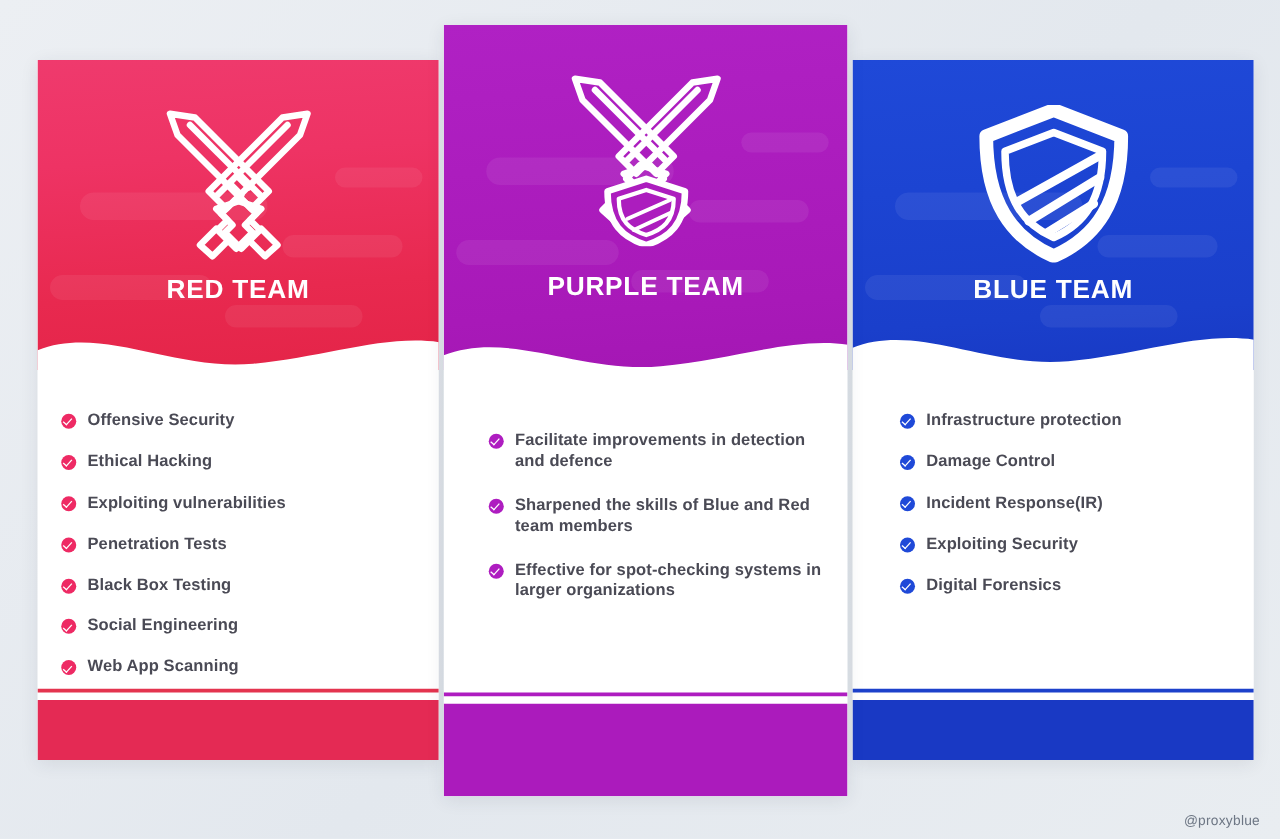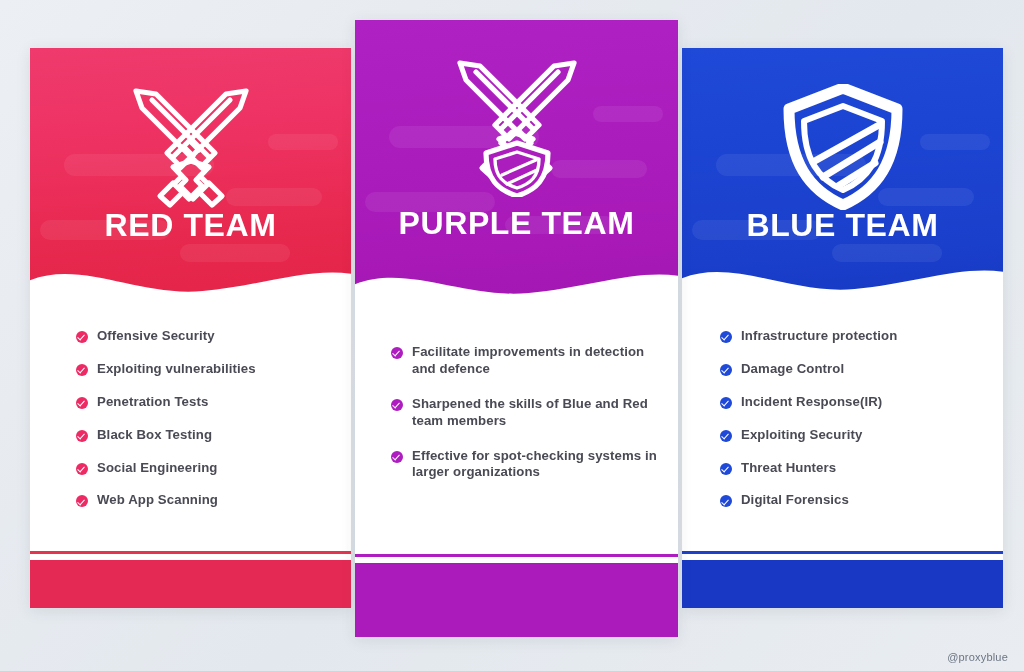--- a/index.html
+++ b/index.html
@@ -73,21 +73,21 @@
 
   .icon-wrap svg { display: block; }
 
   
   .card-title {
     position: absolute;
     left: 0; right: 0;
     bottom: 52px;
     text-align: center;
     color: #ffffff;
-    font-size: 32px;
+    font-size: 21px;
     font-weight: bold;
     letter-spacing: 0.6px;
   }
   .purple .card-title { bottom: 54px; }
 
   
   .wave {
     position: absolute;
     left: -2px;
     bottom: -1px;
@@ -95,21 +95,21 @@
     height: 46px;
     display: block;
   }
 
   
   .card-body {
     position: absolute;
     left: 0; right: 0;
     top: 248px;
     bottom: 54px;
-    padding: 32px 22px 0 46px;
+    padding: 32px 22px 0 19px;
   }
   .purple .card-body { top: 292px; bottom: 80px; padding-left: 36px; padding-right: 18px; }
   .blue   .card-body { padding-left: 38px; }
 
   .feature-list { list-style: none; }
 
   .feature-item {
     display: flex;
     align-items: flex-start;
     margin-bottom: 16px;
@@ -220,20 +220,24 @@
     </div>
 
     <div class="card-body">
       <ul class="feature-list">
         <li class="feature-item">
           <span class="check-badge"></span>
           <span class="feature-text">Offensive Security</span>
         </li>
         <li class="feature-item">
           <span class="check-badge"></span>
+          <span class="feature-text">Ethical Hacking</span>
+        </li>
+        <li class="feature-item">
+          <span class="check-badge"></span>
           <span class="feature-text">Exploiting vulnerabilities</span>
         </li>
         <li class="feature-item">
           <span class="check-badge"></span>
           <span class="feature-text">Penetration Tests</span>
         </li>
         <li class="feature-item">
           <span class="check-badge"></span>
           <span class="feature-text">Black Box Testing</span>
         </li>
@@ -351,24 +355,20 @@
         <li class="feature-item">
           <span class="check-badge"></span>
           <span class="feature-text">Incident Response(IR)</span>
         </li>
         <li class="feature-item">
           <span class="check-badge"></span>
           <span class="feature-text">Exploiting Security</span>
         </li>
         <li class="feature-item">
           <span class="check-badge"></span>
-          <span class="feature-text">Threat Hunters</span>
-        </li>
-        <li class="feature-item">
-          <span class="check-badge"></span>
           <span class="feature-text">Digital Forensics</span>
         </li>
       </ul>
     </div>
 
     <div class="footer-rule"></div>
     <div class="footer-bar"></div>
   </div>
 
   <div class="watermark">@proxyblue</div>

